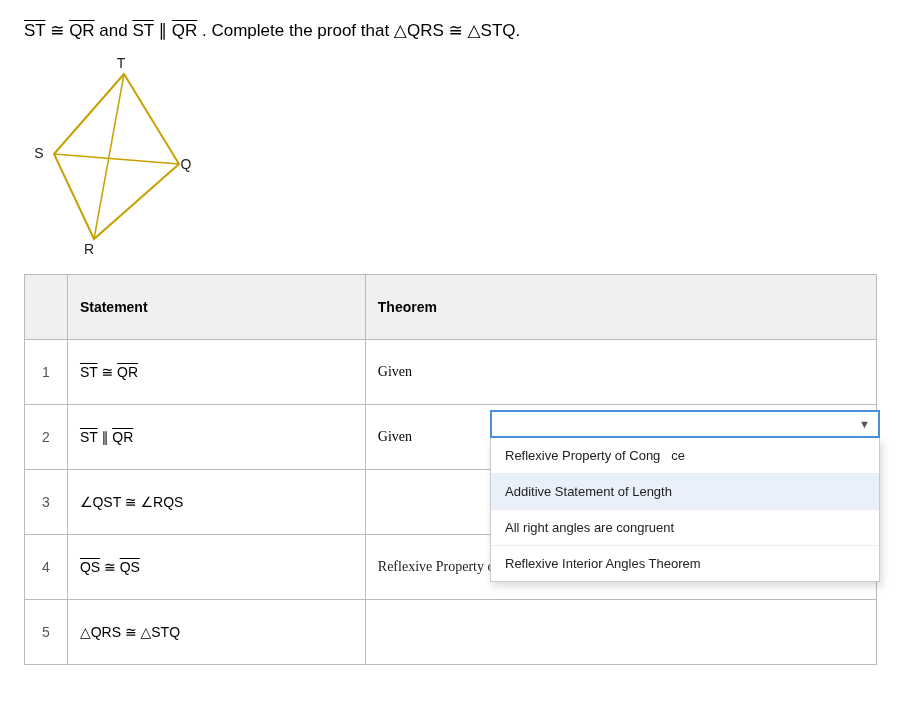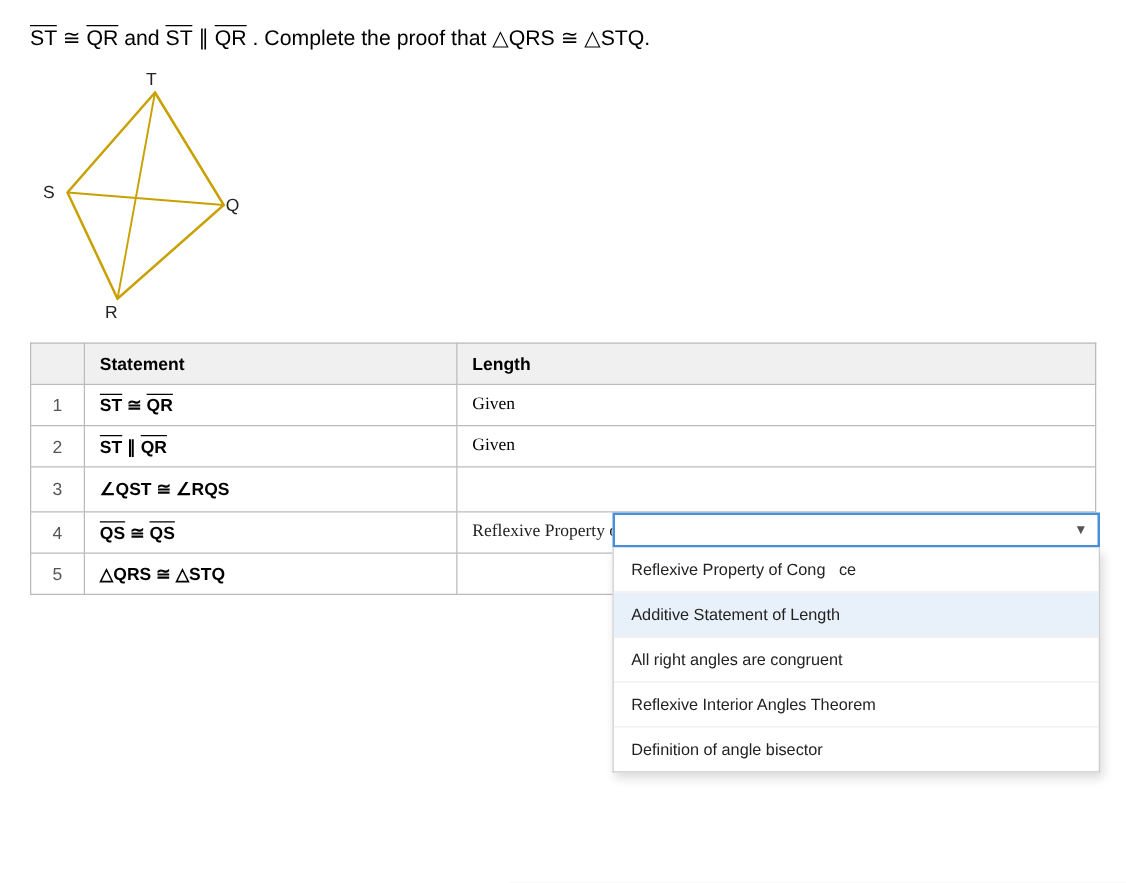--- a/index.html
+++ b/index.html
@@ -35,36 +35,35 @@
       height: 210px;
     }
     .proof-table {
       width: 100%;
       border-collapse: collapse;
       margin-top: 10px;
       border: 1px solid #bbb;
     }
     .proof-table th, .proof-table td {
       border: 1px solid #bbb;
-      padding: 8px 12px;
+      padding: 24px 12px;
       vertical-align: middle;
     }
     .proof-table th {
       background: #f0f0f0;
       font-weight: bold;
       text-align: left;
     }
     .proof-table td:first-child {
       width: 36px;
       text-align: center;
       color: #555;
     }
     .proof-table td:nth-child(2) {
       width: 250px;
-      font-weight: bold;
     }
     .proof-table td:nth-child(3) {
       width: 60%;
       font-family: Liberation Serif, serif;
     }
     .dropdown-container {
       position: absolute;
       top: 410px;
       left: 490px;
       width: 390px;
@@ -136,21 +135,21 @@
       <text x="162" y="115" font-size="14" fill="#222" text-anchor="middle">Q</text>
       <text x="65" y="200" font-size="14" fill="#222" text-anchor="middle">R</text>
     </svg>
   </div>
 
   <table class="proof-table">
     <thead>
       <tr>
         <th></th>
         <th>Statement</th>
-        <th>Length</th>
+        <th>Theorem</th>
       </tr>
     </thead>
     <tbody>
       <tr>
         <td>1</td>
         <td>
           <span class="overline">ST</span> ≅ <span class="overline">QR</span>
         </td>
         <td>Given</td>
       </tr>
@@ -184,16 +183,15 @@
   <div class="dropdown-container">
     <div class="dropdown-input">
       <span></span>
       <span class="dropdown-arrow">▼</span>
     </div>
     <div class="dropdown-menu">
       <div class="dropdown-item">Reflexive Property of Cong&nbsp;&nbsp;&nbsp;ce</div>
       <div class="dropdown-item highlighted">Additive Statement of Length</div>
       <div class="dropdown-item">All right angles are congruent</div>
       <div class="dropdown-item">Reflexive Interior Angles Theorem</div>
-      <div class="dropdown-item">Definition of angle bisector</div>
     </div>
   </div>
 </div>
 
 </body></html>

